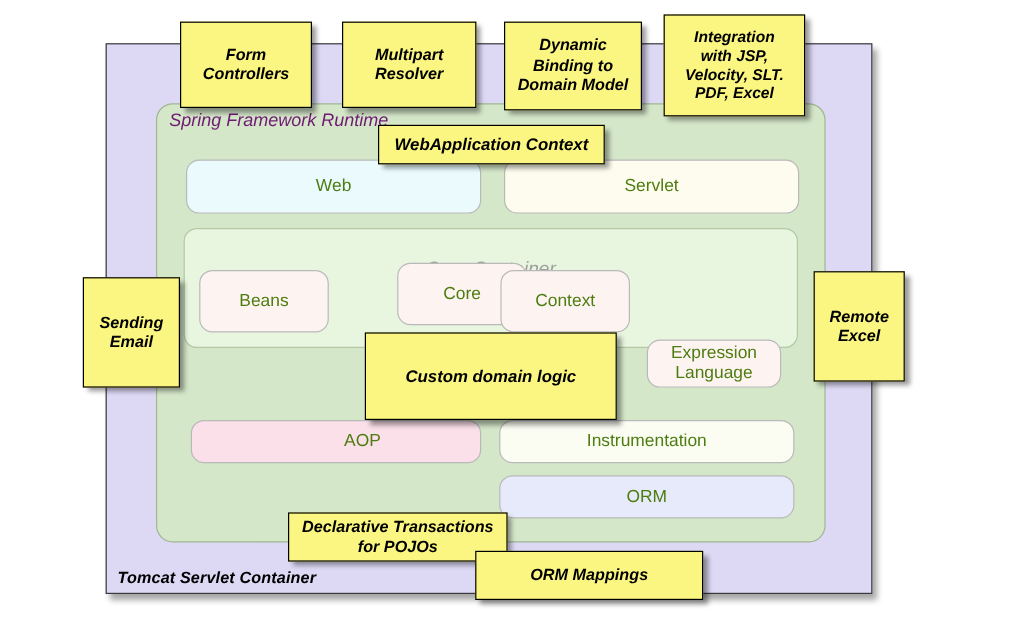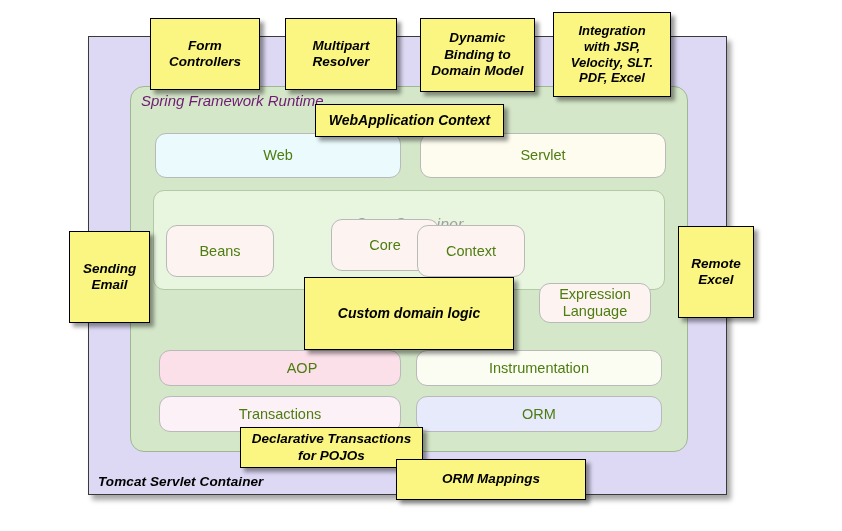--- a/index.html
+++ b/index.html
@@ -189,23 +189,20 @@
     </span>
   </div>
 
   <div class="tile" id="tile-aop">
     <span>AOP</span>
   </div>
   <div class="tile" id="tile-instr">
     <span>Instrumentation</span>
   </div>
 
-  <div class="tile" id="tile-transactions">
-    <span>Transactions</span>
-  </div>
   <div class="tile" id="tile-orm">
     <span>ORM</span>
   </div>
 
   <div class="callout" id="callout-form-controllers">
     <span>
       <span class="ln">Form</span>
       <span class="ln">Controllers</span>
     </span>
   </div>

